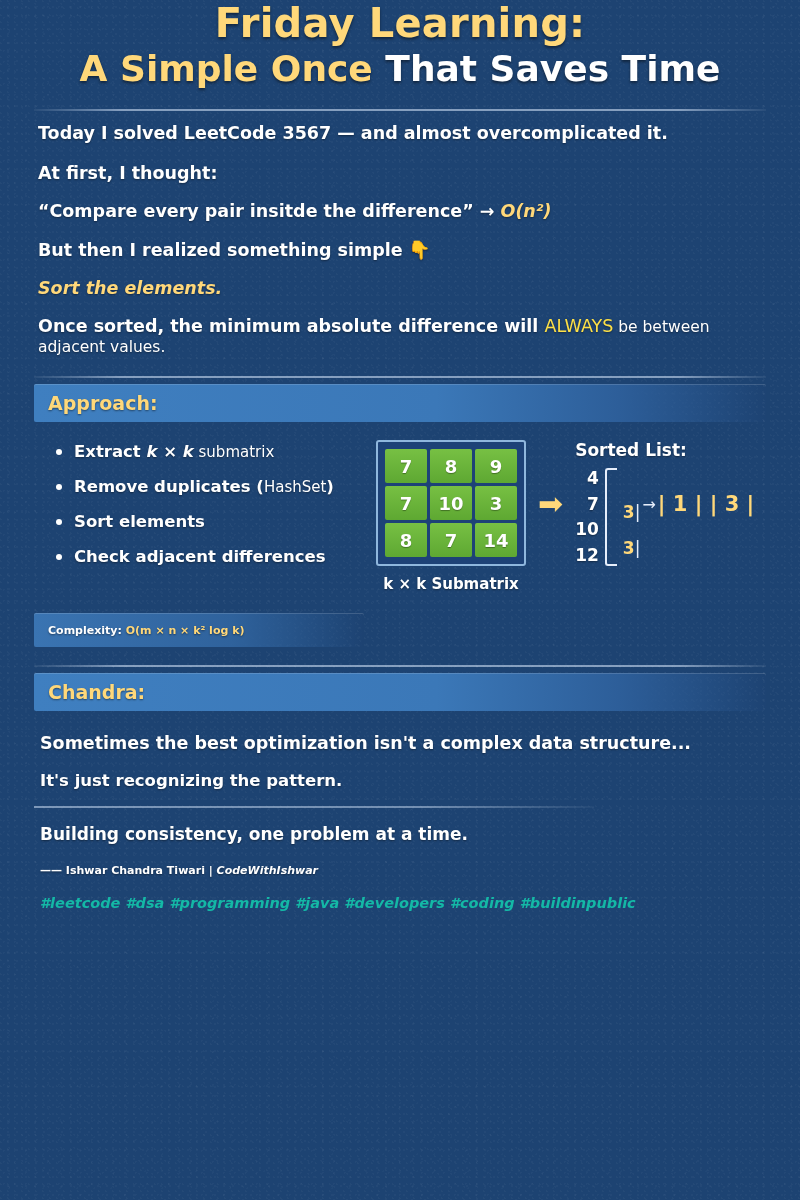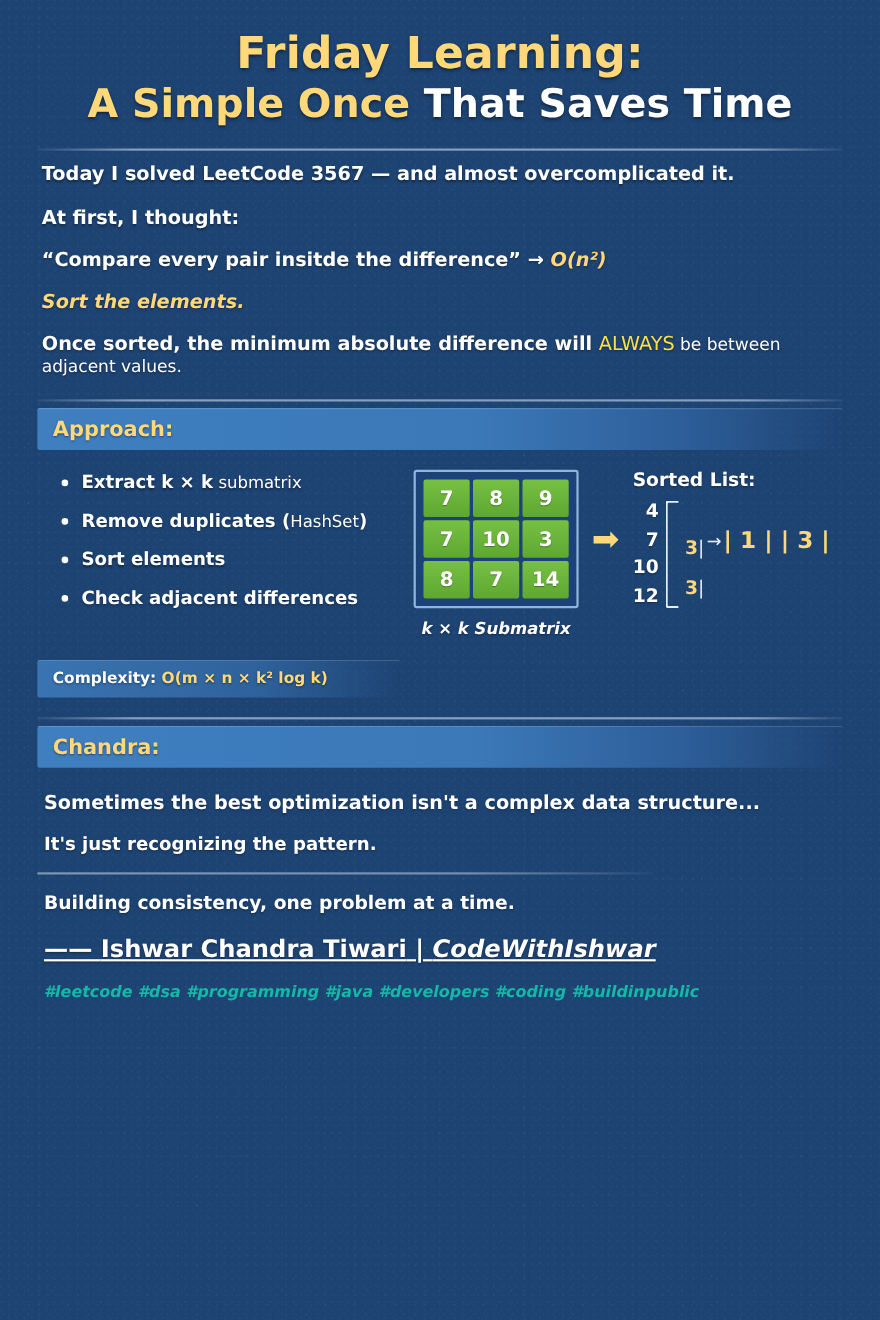--- a/index.html
+++ b/index.html
@@ -35,21 +35,20 @@
       radial-gradient(circle at 33% 62%, rgba(255,255,255,0.03) 0 1px, transparent 1px),
       radial-gradient(circle at 71% 28%, rgba(255,255,255,0.03) 0 1px, transparent 1px),
       radial-gradient(circle at 88% 77%, rgba(255,255,255,0.03) 0 1px, transparent 1px),
       radial-gradient(circle at 55% 90%, rgba(255,255,255,0.025) 0 1px, transparent 1px);
     background-size: 7px 7px, 11px 11px, 13px 13px, 9px 9px, 17px 17px;
     opacity: 0.9;
   }
   .poster > * { position: relative; z-index: 2; }
 
   .title-block {
-    padding-top: 26px;
     text-align: center;
   }
   .title-line1 {
     font-family: "DejaVu Sans", sans-serif;
     font-weight: bold;
     font-size: 40px;
     color: #ffd87a;
     letter-spacing: 0.2px;
     line-height: 1.15;
     text-shadow: 0 2px 3px rgba(0,0,0,0.45);
@@ -116,21 +115,21 @@
     background: linear-gradient(90deg, #3a74b2 0%, #2f629c 60%, rgba(28,62,112,0.1) 100%);
     height: 34px;
   }
   .band-label {
     color: #ffd87a;
     font-weight: bold;
     font-size: 19px;
     padding-left: 14px;
     text-shadow: 0 1px 2px rgba(0,0,0,0.45);
   }
-  .band-label.small { font-size: 14px; }
+  .band-label.small { font-size: 11px; }
   .band-label .white { color: #ffffff; }
 
   .approach-row {
     display: flex;
     align-items: flex-start;
     margin-top: 16px;
   }
   .bullets {
     list-style: none;
     margin: 0;
@@ -150,21 +149,21 @@
     content: "";
     position: absolute;
     left: 0;
     top: 7px;
     width: 6px;
     height: 6px;
     border-radius: 50%;
     background: #ffffff;
   }
   .bullets li .sub { font-weight: normal; font-size: 15px; }
-  .bullets li .ital { }
+  .bullets li .ital { font-style: italic; }
 
   .figure {
     flex: 1;
     display: flex;
     align-items: flex-start;
     padding-top: 2px;
   }
   .matrix-wrap { text-align: center; }
   .matrix {
     display: grid;
@@ -185,21 +184,20 @@
     align-items: center;
     justify-content: center;
     border-radius: 2px;
     text-shadow: 0 1px 1px rgba(0,0,0,0.35);
   }
   .matrix-caption {
     margin-top: 9px;
     color: #ffffff;
     font-size: 15px;
     font-weight: bold;
-    font-style: italic;
     text-shadow: 0 1px 2px rgba(0,0,0,0.4);
   }
   .arrow {
     align-self: center;
     margin: 0 10px 26px 12px;
     color: #ffd87a;
     font-size: 30px;
     line-height: 1;
   }
   .sorted {
@@ -281,24 +279,23 @@
   .closing {
     color: #ffffff;
     font-weight: bold;
     font-size: 17px;
     margin: 0 0 0 6px;
     text-shadow: 0 1px 2px rgba(0,0,0,0.4);
   }
   .signature {
     color: #ffffff;
     font-weight: bold;
-    font-size: 22px;
+    font-size: 11px;
     margin: 20px 0 0 6px;
     text-shadow: 0 1px 2px rgba(0,0,0,0.4);
-    text-decoration: underline;
   }
   .signature .handle { font-style: italic; }
   .hashtags {
     color: #14b8a6;
     font-style: italic;
     font-weight: bold;
     font-size: 14.5px;
     margin: 18px 0 0 6px;
   }
 </style>
@@ -314,20 +311,23 @@
     </div>
   </div>
 
   <hr class="rule">
 
   <div class="intro">
     <p class="p">Today I solved LeetCode 3567 — and almost overcomplicated it.</p>
     <p class="p tight">At first, I thought:</p>
     <p class="p tight">
       <span>“Compare every pair insitde the difference” → </span><span class="mono-accent">O(n²)</span>
+    </p>
+    <p class="p tight">
+      <span>But then I realized something simple </span><span class="hand">👇</span>
     </p>
     <p class="accent-italic">Sort the elements.</p>
     <p class="p">
       <span>Once sorted, the minimum absolute difference will </span><span class="always">ALWAYS</span><span class="small-note"> be between adjacent values.</span>
     </p>
   </div>
 
   <hr class="rule">
 
   <div class="band">

